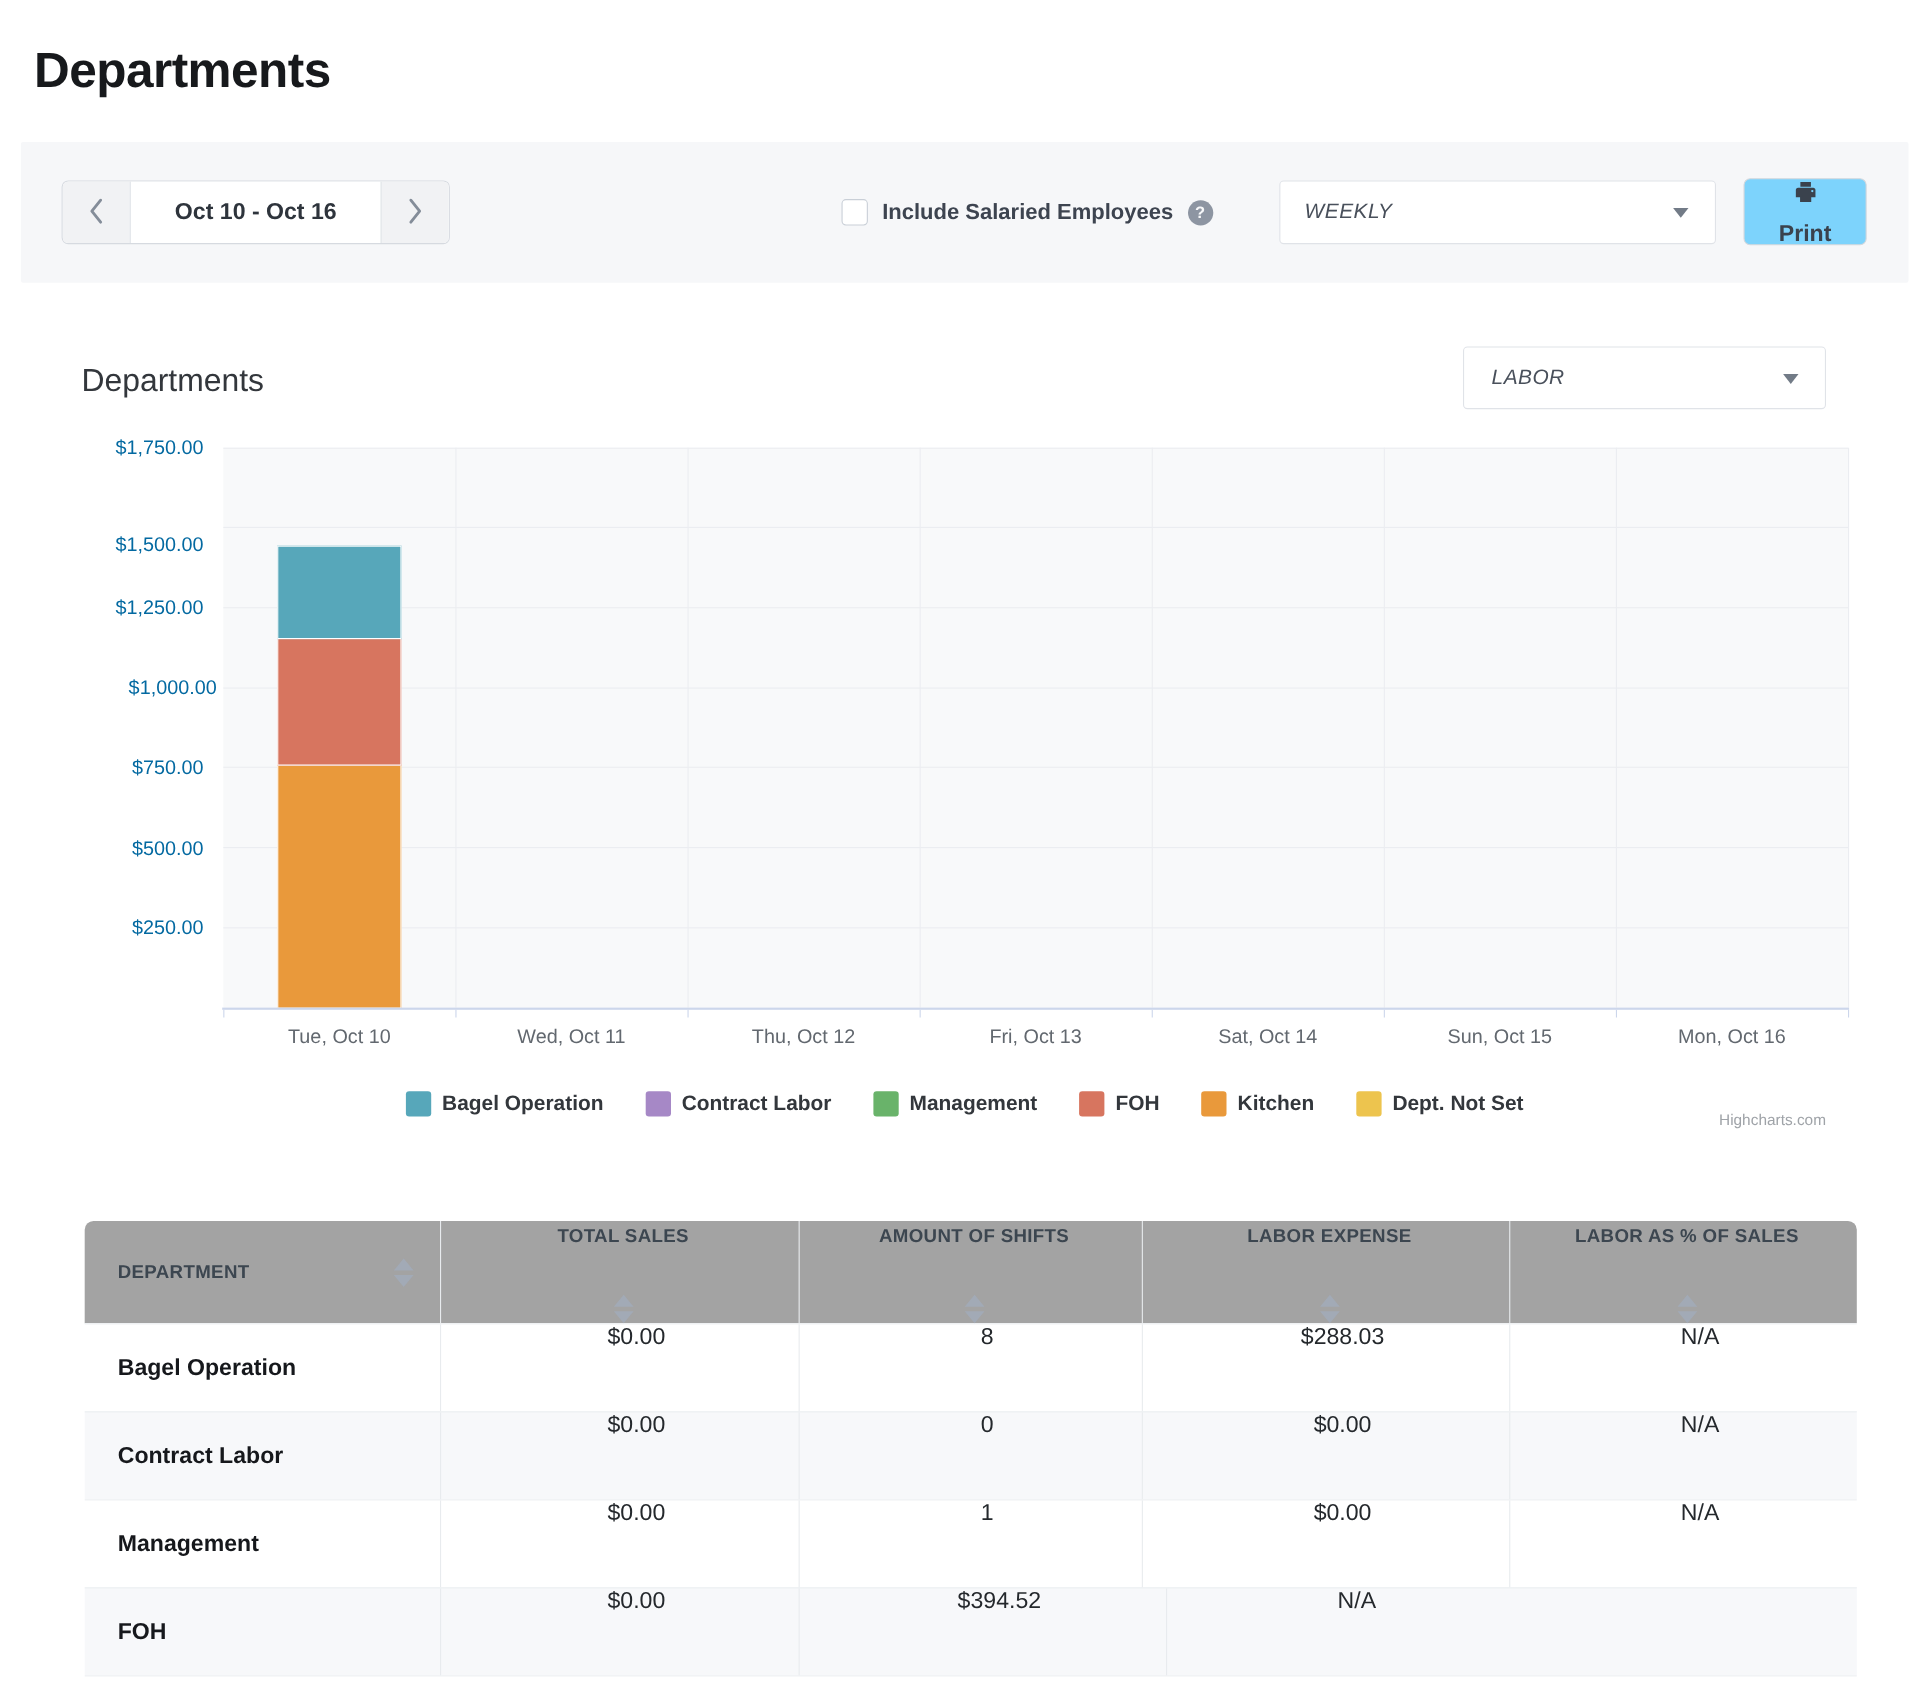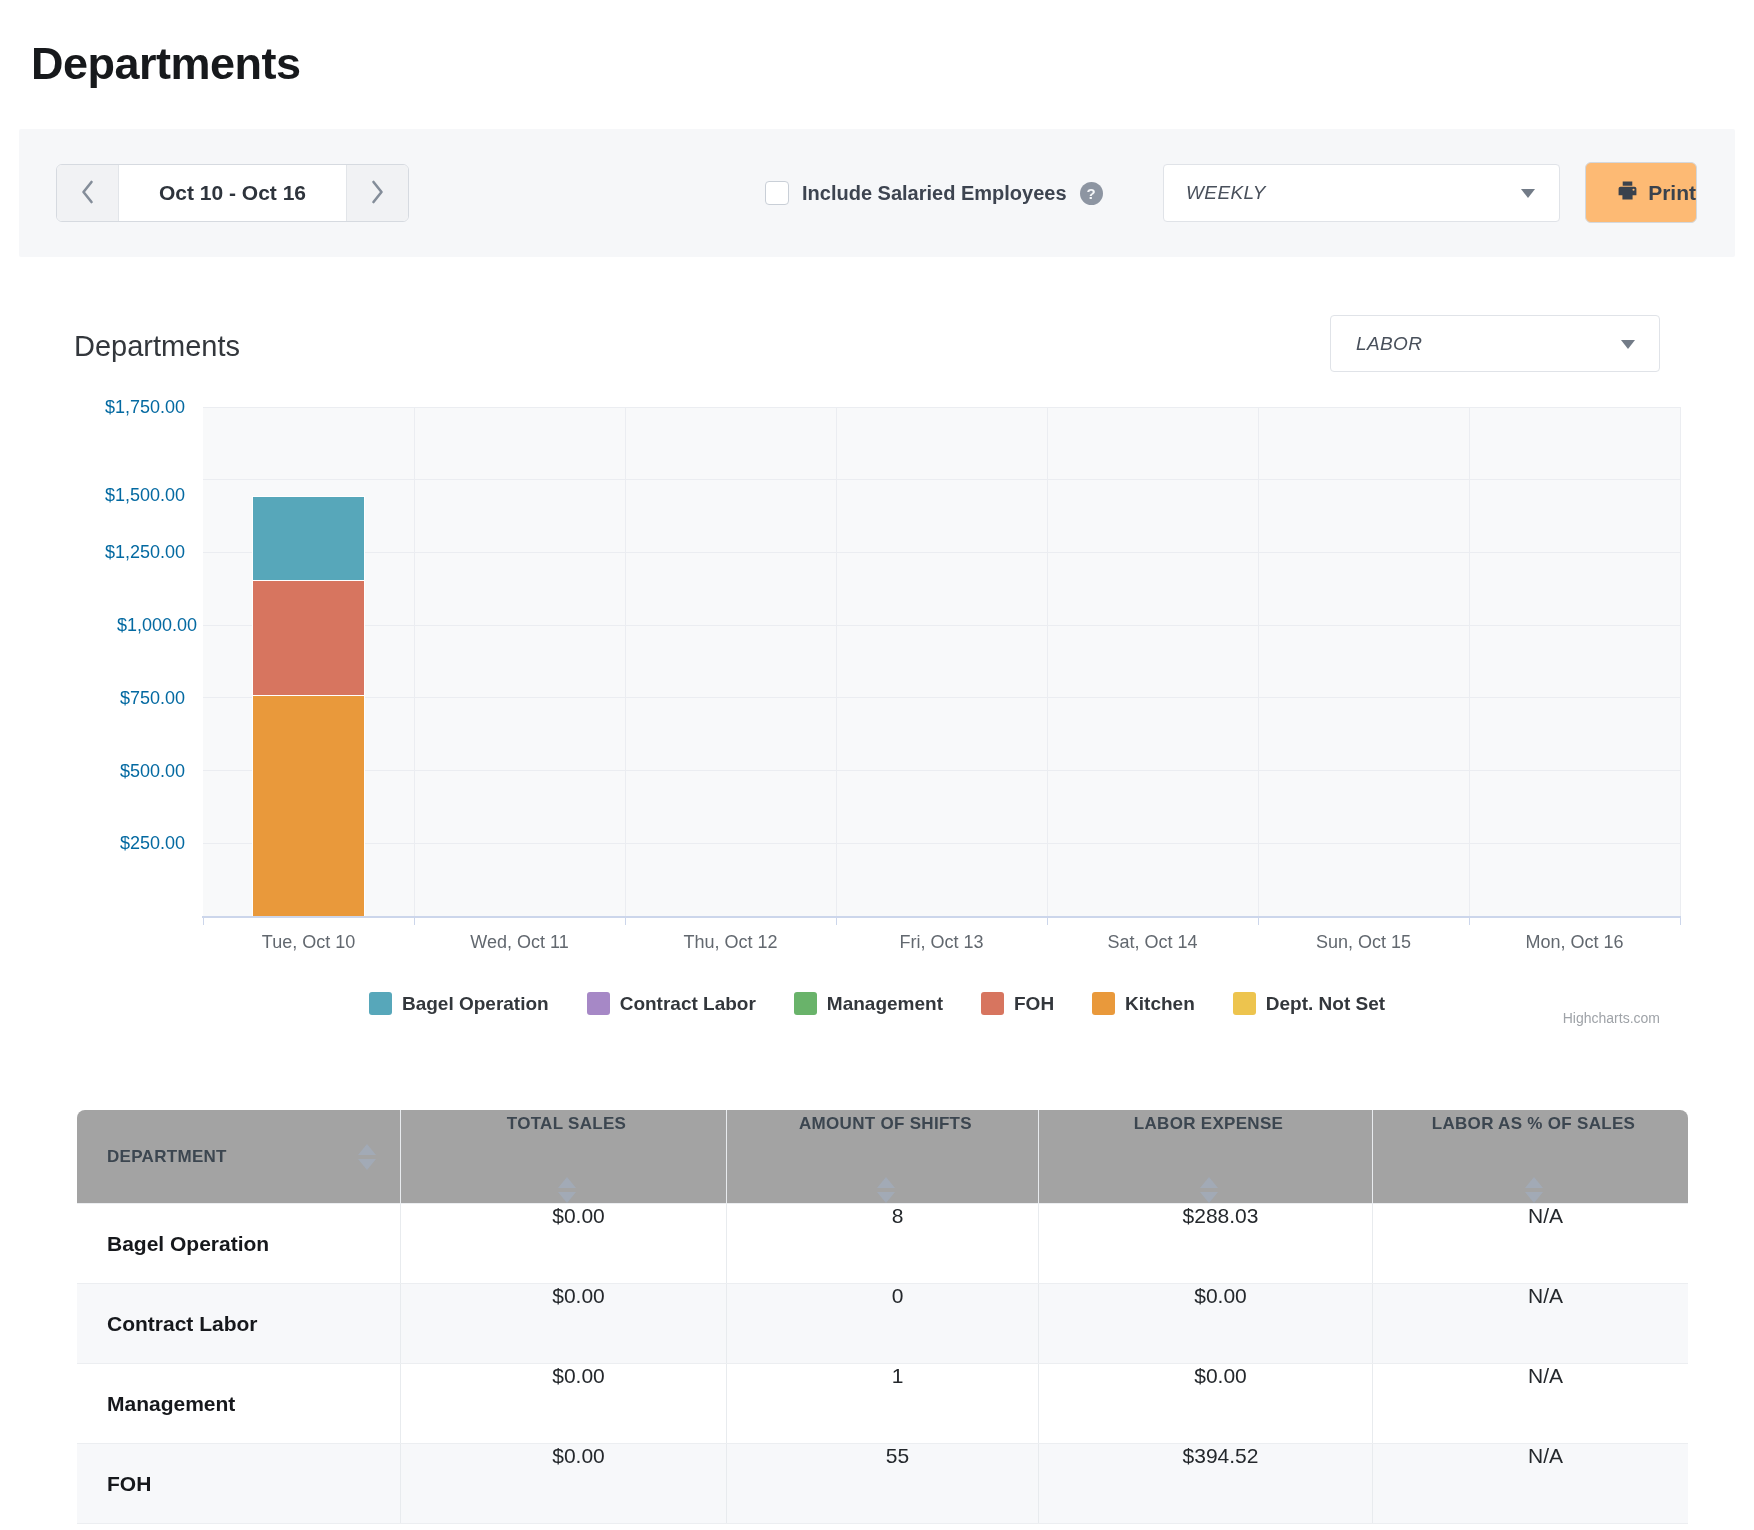--- a/index.html
+++ b/index.html
@@ -18,21 +18,21 @@
   .date-btn.next { border-left:1px solid #e2e5e9; }
   .date-display { width:227px; height:100%; background:#fff; display:flex; align-items:center; justify-content:center; font-size:21px; font-weight:bold; color:#2e343c; }
   .cb-group { position:absolute; left:746px; top:0; height:128px; display:flex; align-items:center; gap:13px; }
   .checkbox { width:24px; height:24px; background:#fff; border:1px solid #c9cfd7; border-radius:4px; }
   .cb-label { font-size:20px; font-weight:bold; color:#3d4450; }
   .help { width:23px; height:23px; border-radius:50%; background:#8d95a2; color:#f6f7f9; font-size:15px; font-weight:bold; display:flex; align-items:center; justify-content:center; }
   .select { background:#fff; border:1px solid #e0e3e8; border-radius:4px; position:absolute; display:flex; align-items:center; cursor:pointer;font-style:italic; }
   .select .sel-value { font-size:19px; color:#49505b; letter-spacing:0.4px; }
   .caret { width:0; height:0; border-left:7px solid transparent; border-right:7px solid transparent; border-top:9px solid #727b87; position:absolute; right:24px; top:50%; margin-top:-4px; }
   .select.weekly { left:1144px; top:35px; width:397px; height:58px; padding-left:22px; }
-  .print-btn { position:absolute; left:1566px; top:33px; width:112px; height:61px; background:#fdba74; border:1px solid #d4d8dd; border-radius:6px; display:flex; align-items:center; justify-content:flex-end; gap:9px; cursor:pointer; }
+  .print-btn { position:absolute; left:1566px; top:33px; width:112px; height:61px; background:#7dd3fc; border:1px solid #d4d8dd; border-radius:6px; display:flex; align-items:center; justify-content:space-between; gap:9px; cursor:pointer;flex-direction:column; }
   .print-btn span { font-size:21px; font-weight:bold; color:#3a424d; }
 
   
   .chart-title { position:absolute; left:74px; top:330px; font-size:29px; color:#33373c; }
   .select.labor { left:1330px; top:315px; width:330px; height:57px; padding-left:25px; }
 
   
   #chart-area { position:absolute; left:0; top:370px; width:1754px; height:690px; }
   .plot-bg { position:absolute; background:#f8f9fa; }
   .hgrid, .vgrid { position:absolute; background:#ebedf1; }
@@ -244,21 +244,20 @@
         <div class="t-row">
           <div class="td col0 dept">Management</div>
           <div class="td col1 vline">$0.00</div>
           <div class="td col2 vline">1</div>
           <div class="td col3 vline">$0.00</div>
           <div class="td col4 vline">N/A</div>
         </div>
         <div class="t-row alt">
           <div class="td col0 dept">FOH</div>
           <div class="td col1 vline">$0.00</div>
-          <div class="td col2 vline">55</div>
           <div class="td col3 vline">$394.52</div>
           <div class="td col4 vline">N/A</div>
         </div>
       </div>
     <div class="row-sliver"></div>
   </div>
 
 </div>
 
 </body></html>

